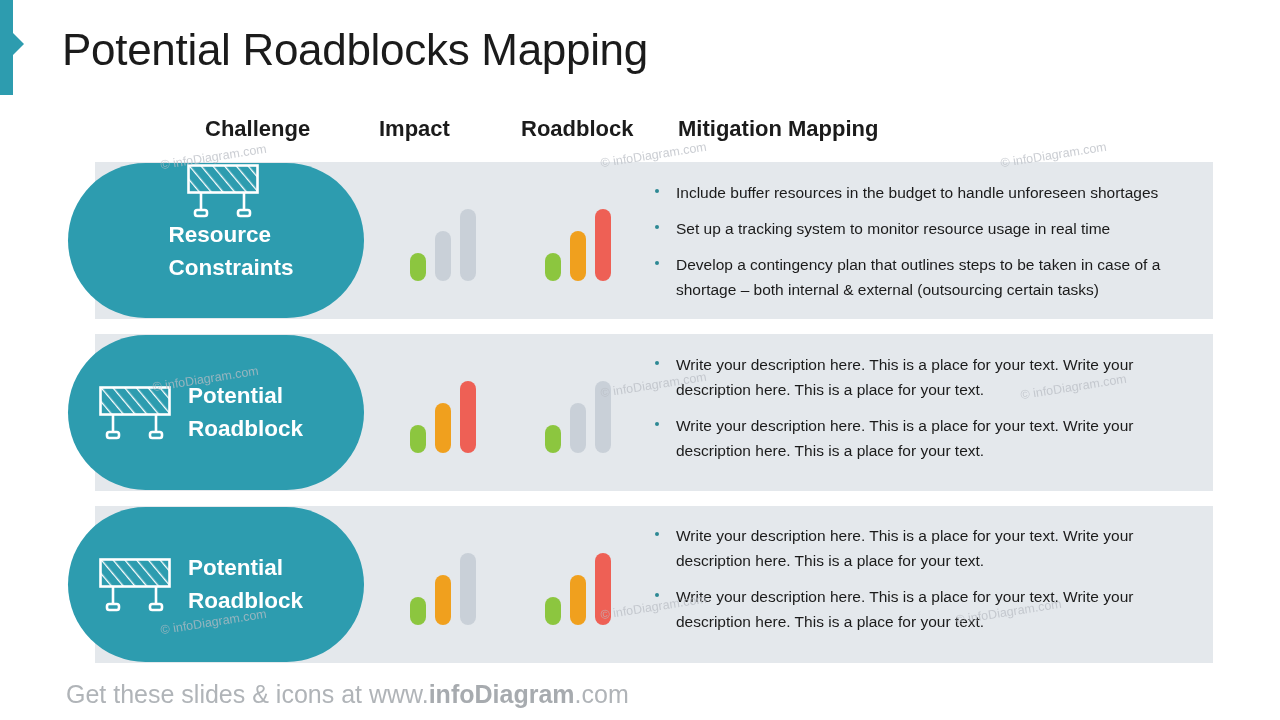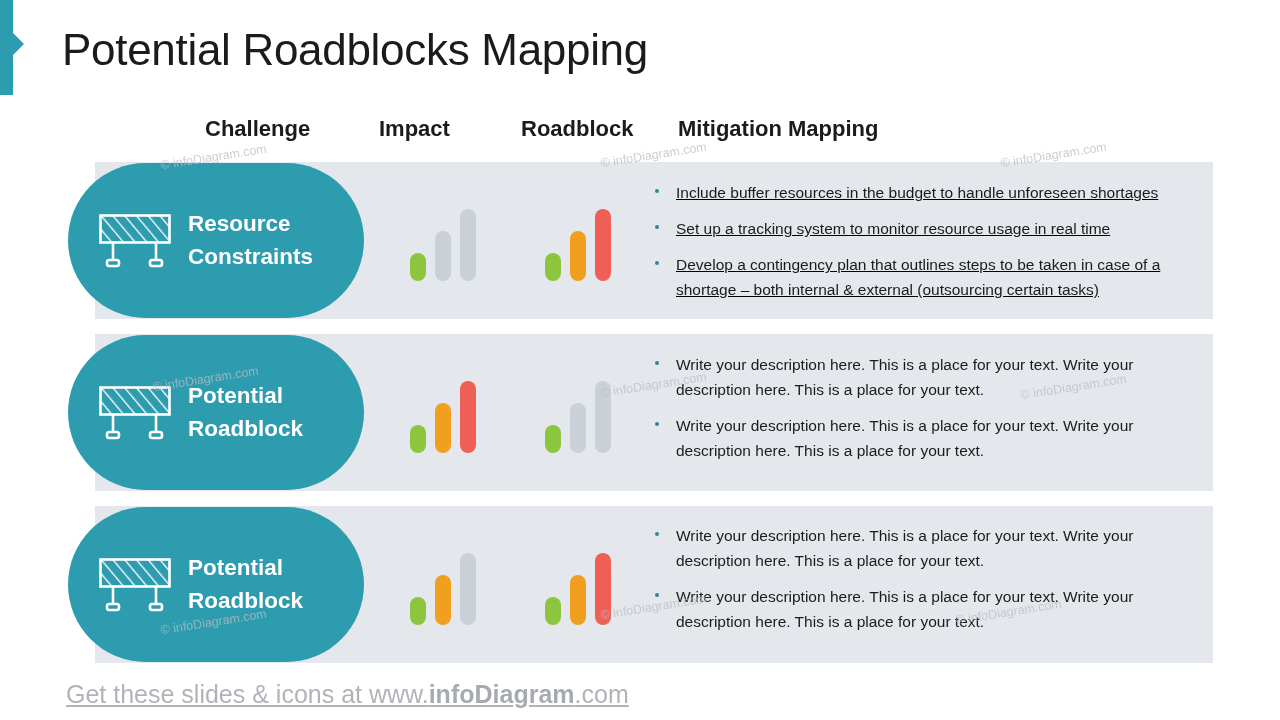--- a/index.html
+++ b/index.html
@@ -142,21 +142,21 @@
   .bar.h1 { height: 28px; }
   .bar.h2 { height: 50px; }
   .bar.h3 { height: 72px; }
 
   
   .tactics {
     position: absolute;
     left: 655px;
     width: 545px;
   }
-  .tactics.t0 { top: 180px; text-decoration: underline; }
+  .tactics.t0 { top: 180px; }
   .tactics.t1 { top: 352px; }
   .tactics.t2 { top: 523px; }
 
   .bullet-row {
     display: flex;
     align-items: flex-start;
     margin-bottom: 11px;
   }
   .bullet-dot {
     flex: 0 0 auto;
@@ -186,21 +186,20 @@
   }
 
   
   .footer {
     position: absolute;
     left: 66px;
     top: 680px;
     font-size: 25px;
     color: #b0b4b8;
     white-space: nowrap;
-    text-decoration: underline;
   }
   .footer b { font-weight: 700; color: #a7abaf; }
 </style>
 </head>
 <body>
 
 <div class="accent-bar"></div>
 <div class="accent-notch"></div>
 
 <div class="header">
@@ -209,21 +208,21 @@
 
 <div class="col-headers">
   <div class="col-head challenge">Challenge</div>
   <div class="col-head impact">Impact</div>
   <div class="col-head likelihood">Roadblock</div>
   <div class="col-head mitigation">Mitigation Mapping</div>
 </div>
 
 <div class="rows" id="rows-container">
     <div class="row r0" style="top: 162px; background: rgb(228, 232, 236);"></div>
-    <div class="pill p0" style="top: 163px; background: rgb(45, 156, 175);">
+    <div class="pill p0" style="top: 163px; background: rgb(45, 156, 175); flex-direction: column;">
       <span class="roadblock-icon">
 <svg viewBox="0 0 74 56" width="74" height="56" xmlns="http://www.w3.org/2000/svg">
   <defs>
     <pattern id="hatch" width="9" height="9" patternTransform="rotate(-40)" patternUnits="userSpaceOnUse">
       <line x1="0" y="0" x2="0" y2="9" stroke="#ffffff" stroke-width="2.6"></line>
     </pattern>
   </defs>
   <rect x="2.5" y="2.5" width="69" height="27" fill="url(#hatch)" stroke="#ffffff" stroke-width="2.6"></rect>
   <line x1="15" y1="30" x2="15" y2="48" stroke="#ffffff" stroke-width="2.6"></line>
   <line x1="58" y1="30" x2="58" y2="48" stroke="#ffffff" stroke-width="2.6"></line>

